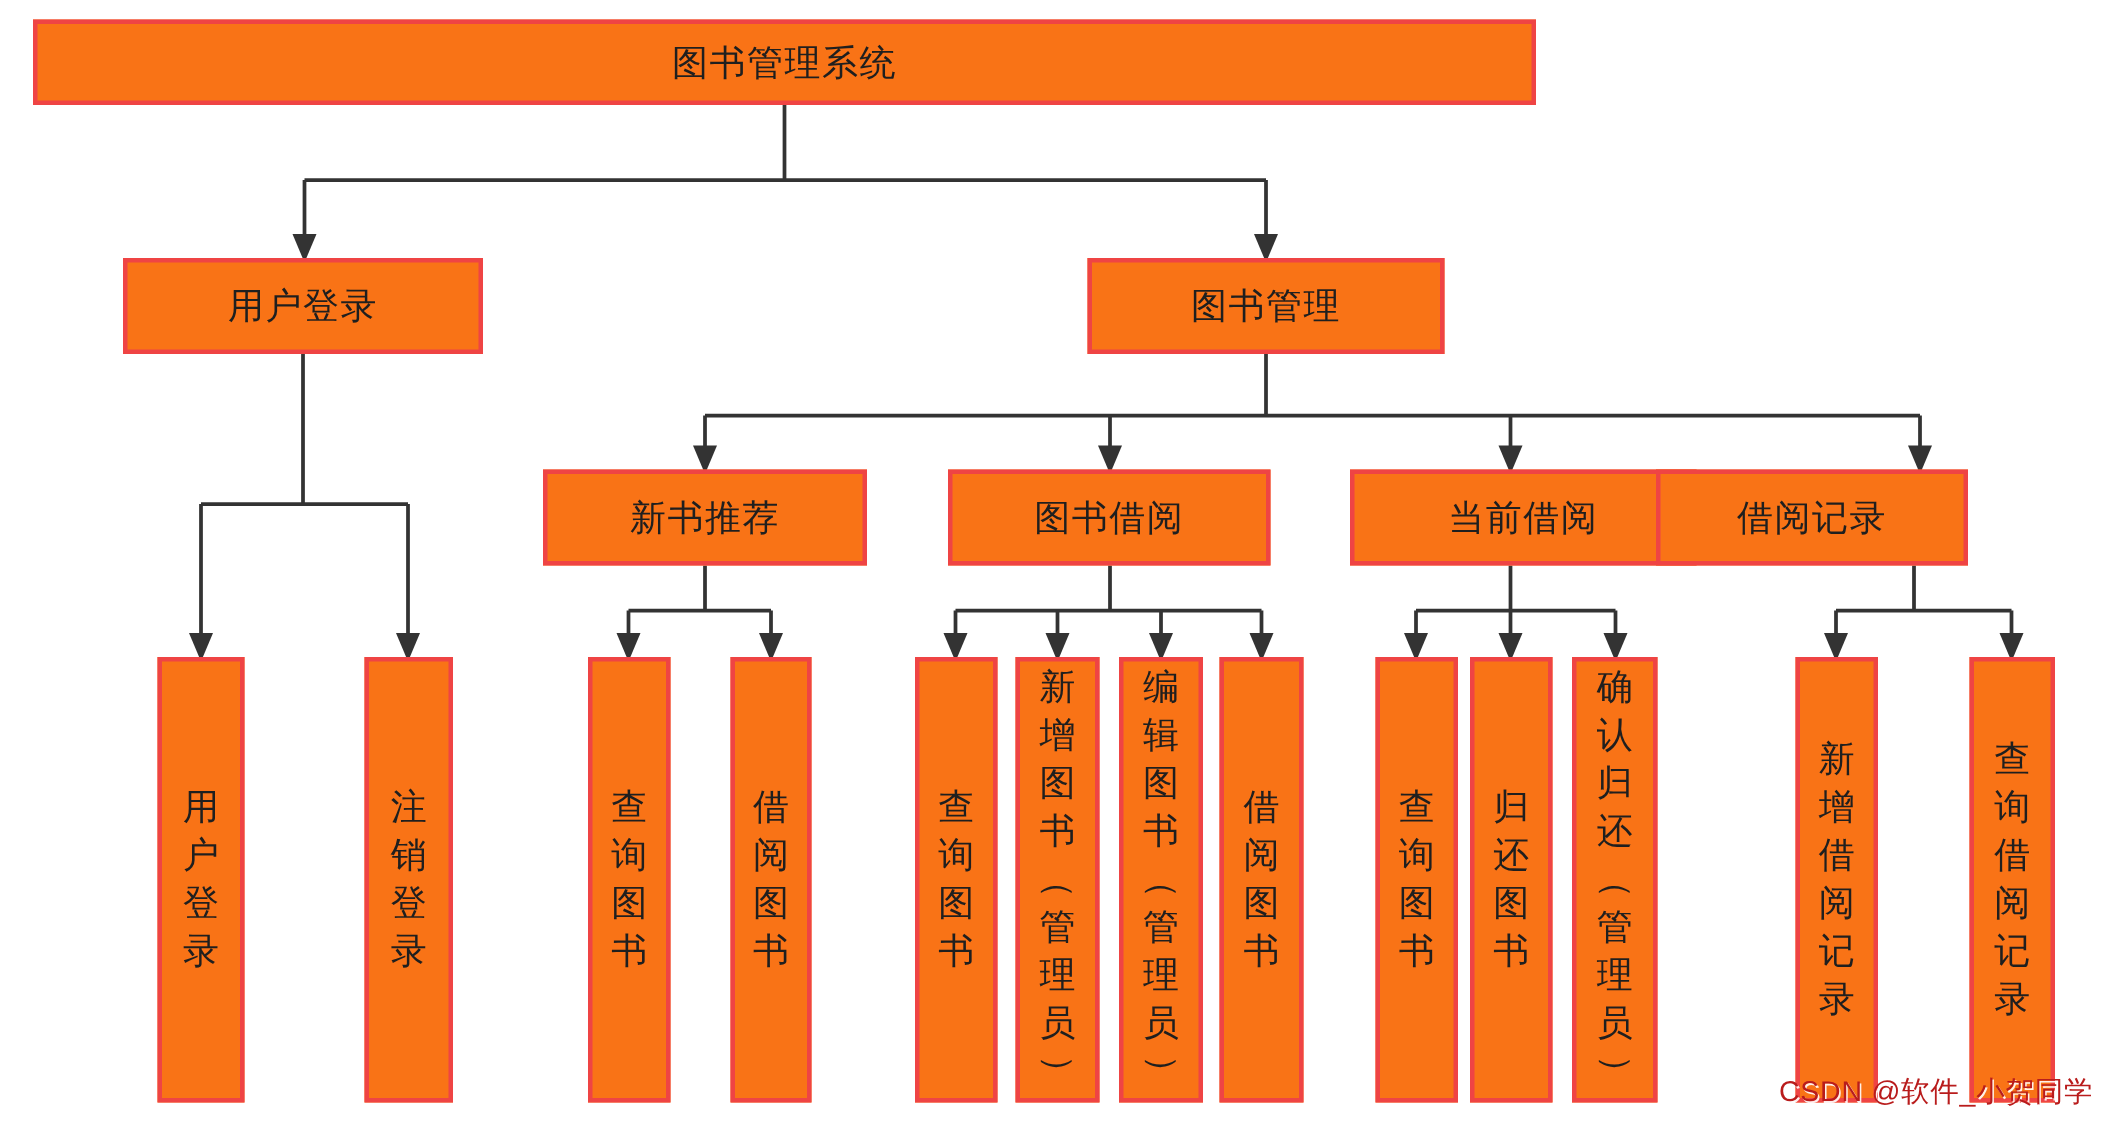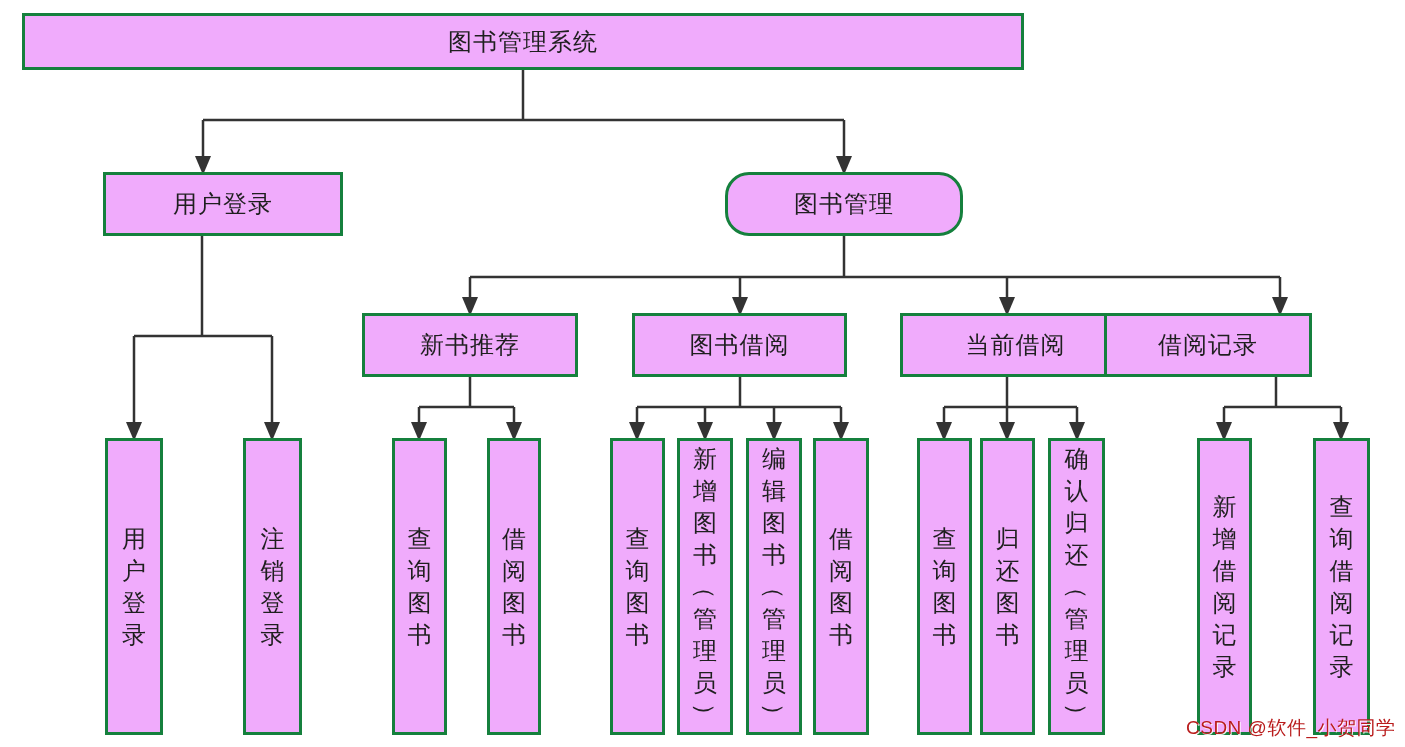--- a/index.html
+++ b/index.html
@@ -9,22 +9,22 @@
     background:#ffffff;
     font-family:"Liberation Sans","DejaVu Sans",sans-serif;
     color:#1f1f1f;
     overflow:hidden;
   }
   .wires{position:absolute;left:0;top:0;width:1405px;height:747px;}
   .wires path{stroke:#333333;stroke-width:2.5;fill:none;}
   .wires polygon{fill:#333333;stroke:none;}
   .node{
     position:absolute;
-    background:#f0abfc;
-    border:3px solid #15803d;
+    background:#f97316;
+    border:3px solid #ef4444;
     box-sizing:border-box;
     display:flex;align-items:center;justify-content:center;
     text-align:center;
     font-size:25px;
     letter-spacing:1px;
     white-space:nowrap;
   }
   .root{border-width:3px;font-size:24px;}
   .branch{font-size:24px;}
   .leaf{
@@ -113,22 +113,22 @@
     <path d="M1276 377 V407"></path>
     <path d="M1224 407 H1341"></path>
     <path d="M1224 407 V423"></path>
       <polygon points="1216,422 1232,422 1224,441"></polygon>
     <path d="M1341 407 V423"></path>
       <polygon points="1333,422 1349,422 1341,441"></polygon>
   </svg>
 
   <div class="node root" style="left:22px;top:13px;width:1002px;height:57px;">图书管理系统</div>
 
-  <div class="node branch" style="left:82px;top:172px;width:240px;height:64px;margin-left:21px;">用户登录</div>
-  <div class="node branch" style="left:725px;top:172px;width:238px;height:64px;border-radius:24px;">图书管理</div>
+  <div class="node branch" style="left:82px;top:172px;width:240px;height:64px;">用户登录</div>
+  <div class="node branch" style="left:725px;top:172px;width:238px;height:64px;">图书管理</div>
 
   <div class="node branch" style="left:362px;top:313px;width:216px;height:64px;text-align:center;">新书推荐</div>
   <div class="node branch" style="left:632px;top:313px;width:215px;height:64px;">图书借阅</div>
   <div class="node branch" style="left:900px;top:313px;width:231px;height:64px;">当前借阅</div>
   <div class="node branch" style="left:1104px;top:313px;width:208px;height:64px;">借阅记录</div>
 
   <div class="node leaf" style="left:105px;top:438px;width:58px;height:297px;">
       <span class="vchar">用</span>
       <span class="vchar">户</span>
       <span class="vchar">登</span>

